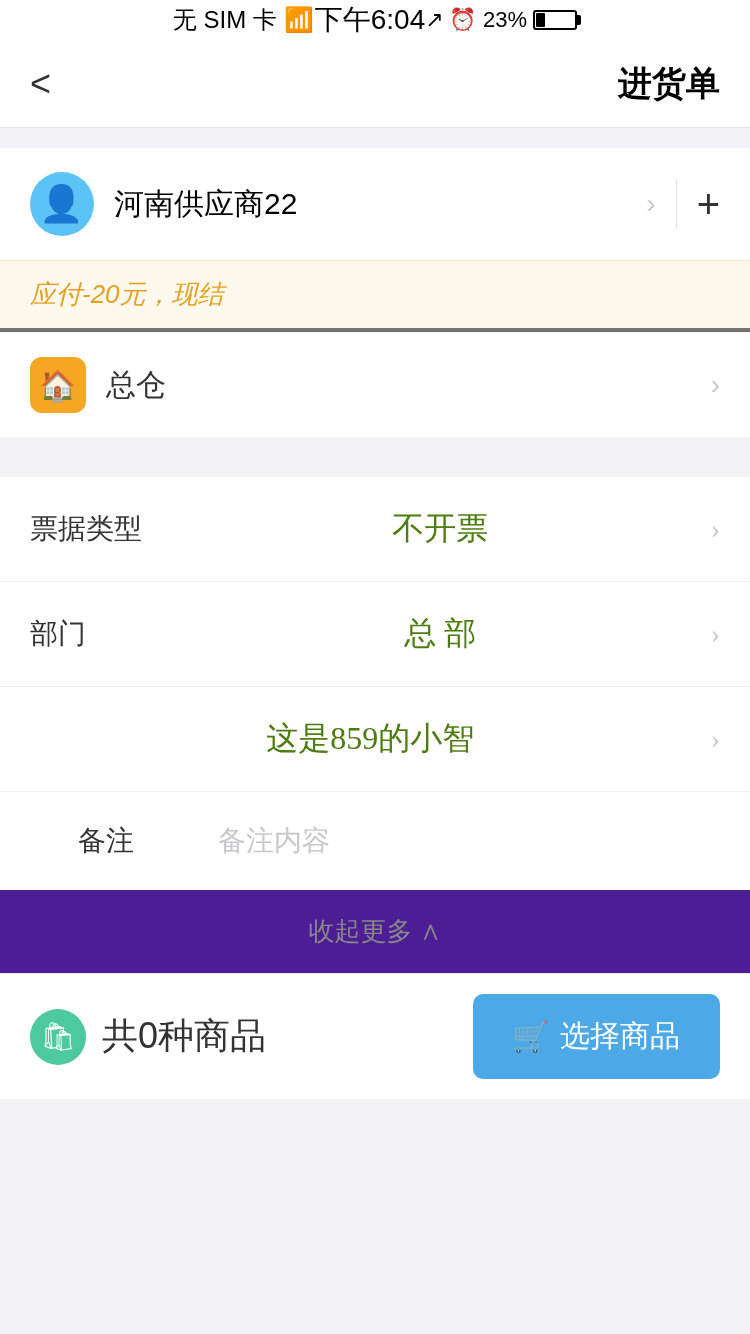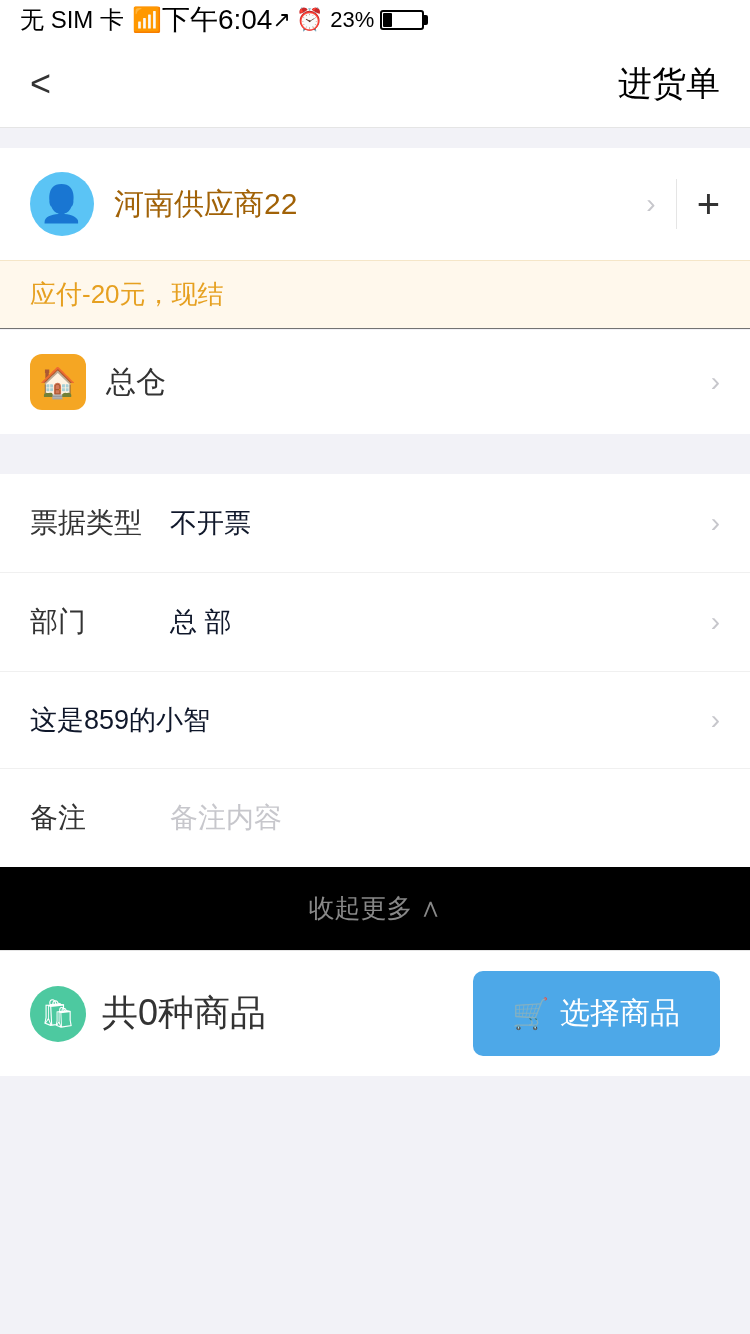--- a/index.html
+++ b/index.html
@@ -13,21 +13,21 @@
       color: #333;
     }
 
     
     .status-bar {
       width: 750px;
       height: 40px;
       background: #fff;
       display: flex;
       align-items: center;
-      justify-content: flex-start;
+      justify-content: center;
       padding: 0 20px;
       font-size: 24px;
       color: #000;
     }
     .status-left { display: flex; align-items: center; gap: 8px; }
     .status-center { font-size: 28px; font-weight: 400; }
     .status-right { display: flex; align-items: center; gap: 6px; font-size: 22px; }
 
     
     .nav-bar {
@@ -41,21 +41,21 @@
       border-bottom: 1px solid #e5e5e5;
     }
     .nav-back {
       font-size: 36px;
       color: #333;
       cursor: pointer;
       width: 60px;
     }
     .nav-title {
       font-size: 34px;
-      font-weight: 400;
+      font-weight: 700;
       color: #000;
     }
     .nav-action {
       font-size: 28px;
       color: #333;
       cursor: pointer;
     }
 
     
     .section-divider {
@@ -87,21 +87,21 @@
       margin-right: 20px;
       flex-shrink: 0;
     }
     .avatar-icon {
       font-size: 36px;
       color: #fff;
     }
     .supplier-name {
       flex: 1;
       font-size: 30px;
-      color: #a16207;
+      color: #000000;
     }
     .supplier-arrow {
       color: #c7c7cc;
       font-size: 28px;
       margin-right: 20px;
     }
     .supplier-divider {
       width: 1px;
       height: 50px;
       background: #e5e5e5;
@@ -111,21 +111,22 @@
       font-size: 40px;
       color: #333;
       cursor: pointer;
     }
 
     
     .notice-banner {
       background: #fff8ec;
       padding: 16px 30px;
       border-top: 1px solid #f5e6c8;
-      border-bottom: 1px solid #737373;
+      border-bottom: 4px solid #737373;
+      font-style: italic;
     }
     .notice-text {
       font-size: 26px;
       color: #e6a020;
     }
 
     
     .warehouse-row {
       display: flex;
       align-items: center;
@@ -151,51 +152,54 @@
     }
     .row-arrow {
       color: #c7c7cc;
       font-size: 28px;
     }
 
     
     .form-section {
       background: #fff;
       margin-top: 20px;
+      font-family: Liberation Serif, serif;
     }
     .form-row {
       display: flex;
       align-items: center;
       padding: 30px 30px;
       border-bottom: 1px solid #f0f0f0;
       min-height: 88px;
     }
     .form-row:last-child {
       border-bottom: none;
+      margin-left: 48px;
     }
     .form-label {
       width: 140px;
       font-size: 28px;
       color: #333;
       flex-shrink: 0;
     }
     .form-value {
       flex: 1;
-      font-size: 27px;
-      color: #0f172a;
+      font-size: 32px;
+      color: #4d7c0f;
+      text-align: center;
     }
     .form-placeholder {
       flex: 1;
       font-size: 28px;
       color: #c7c7cc;
     }
 
     
     .collapse-row {
-      background: #000000;
+      background: #4c1d95;
       display: flex;
       align-items: flex-start;
       justify-content: center;
       padding: 24px 8px;
       margin-top: 0;
     }
     .collapse-text {
       font-size: 26px;
       color: #888;
     }

